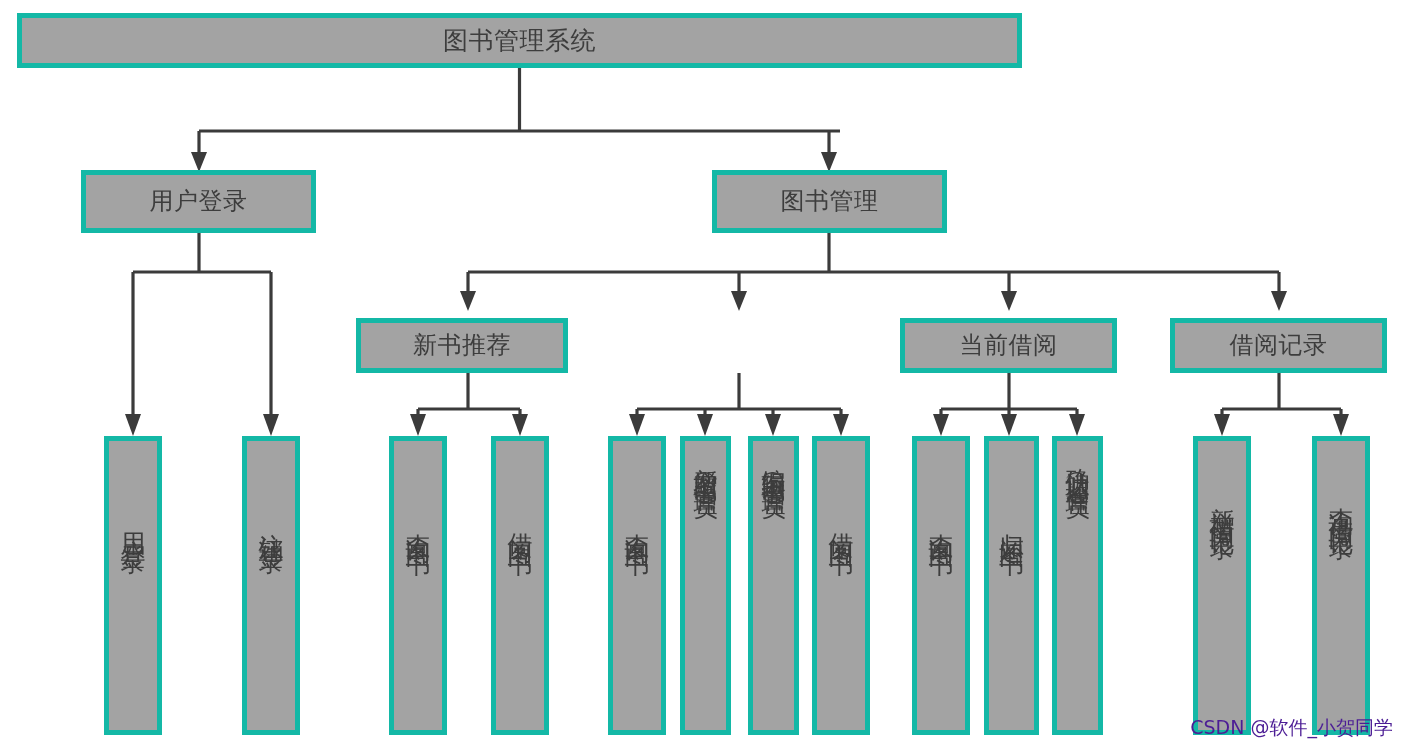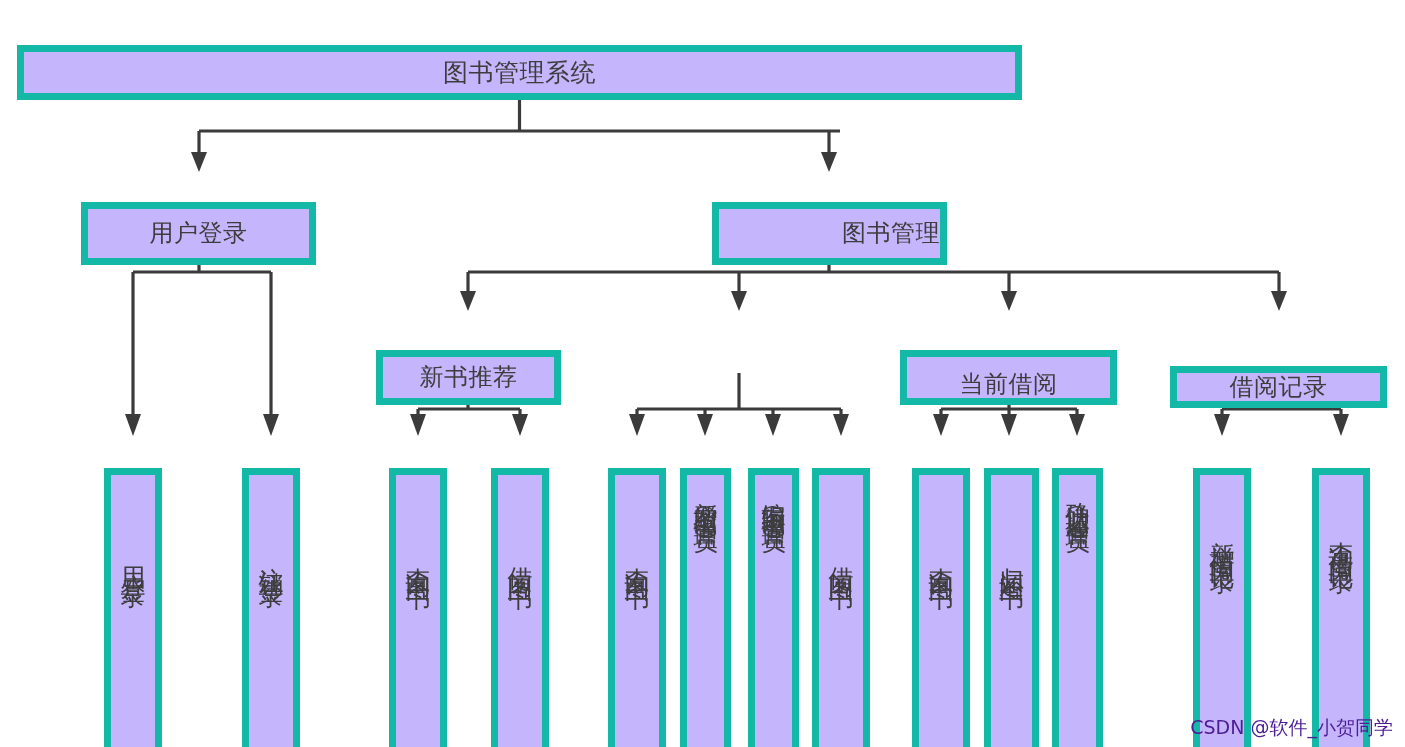--- a/index.html
+++ b/index.html
@@ -21,27 +21,26 @@
   svg#diagram-svg {
     position: absolute;
     left: 0;
     top: 0;
     width: 1405px;
     height: 747px;
   }
   .node-box {
     position: absolute;
     box-sizing: border-box;
-    border: 7px solid #14b8a6;
-    background: #c4b5fd;
+    border: 5px solid #14b8a6;
+    background: #a3a3a3;
     display: flex;
     align-items: center;
     justify-content: center;
     color: #3d3d3d;
-    margin-top: 32px;
   }
   .node-label {
     display: block;
     text-align: center;
     line-height: 1.18;
     letter-spacing: 0.5px;
     color: #3d3d3d;
     white-space: pre;
   }
   
@@ -175,34 +174,34 @@
   </svg>
 
   <div class="node-box node-h node-root" style="left:17px; top:13px; width:1005px; height:55px;">
     <span class="node-label">图书管理系统</span>
   </div>
 
   <div class="node-box node-h" style="left:81px; top:170px; width:235px; height:63px;">
     <span class="node-label">用户登录</span>
   </div>
 
-  <div class="node-box node-h" style="left:712px; top:170px; width:235px; height:63px;justify-content:flex-end;">
+  <div class="node-box node-h" style="left:712px; top:170px; width:235px; height:63px;">
     <span class="node-label">图书管理</span>
   </div>
 
-  <div class="node-box node-h" style="left:376px; top:318px; width:185px; height:55px;">
+  <div class="node-box node-h" style="left:356px; top:318px; width:212px; height:55px;">
     <span class="node-label">新书推荐</span>
   </div>
 
 
-  <div class="node-box node-h" style="left:900px; top:318px; width:217px; height:55px;align-items:flex-end;">
+  <div class="node-box node-h" style="left:900px; top:318px; width:217px; height:55px;">
     <span class="node-label">当前借阅</span>
   </div>
 
-  <div class="node-box node-h" style="left:1170px; top:334px; width:217px; height:42px;font-family:Liberation Serif, serif;">
+  <div class="node-box node-h" style="left:1170px; top:318px; width:217px; height:55px;font-family:Liberation Serif, serif;">
     <span class="node-label">借阅记录</span>
   </div>
 
   <div class="node-box node-v pad-mid" style="left:104px; top:436px; width:58px; height:299px;">
     <span class="node-label">用户登录</span>
   </div>
 
   <div class="node-box node-v pad-mid" style="left:242px; top:436px; width:58px; height:299px;">
     <span class="node-label">注销登录</span>
   </div>

